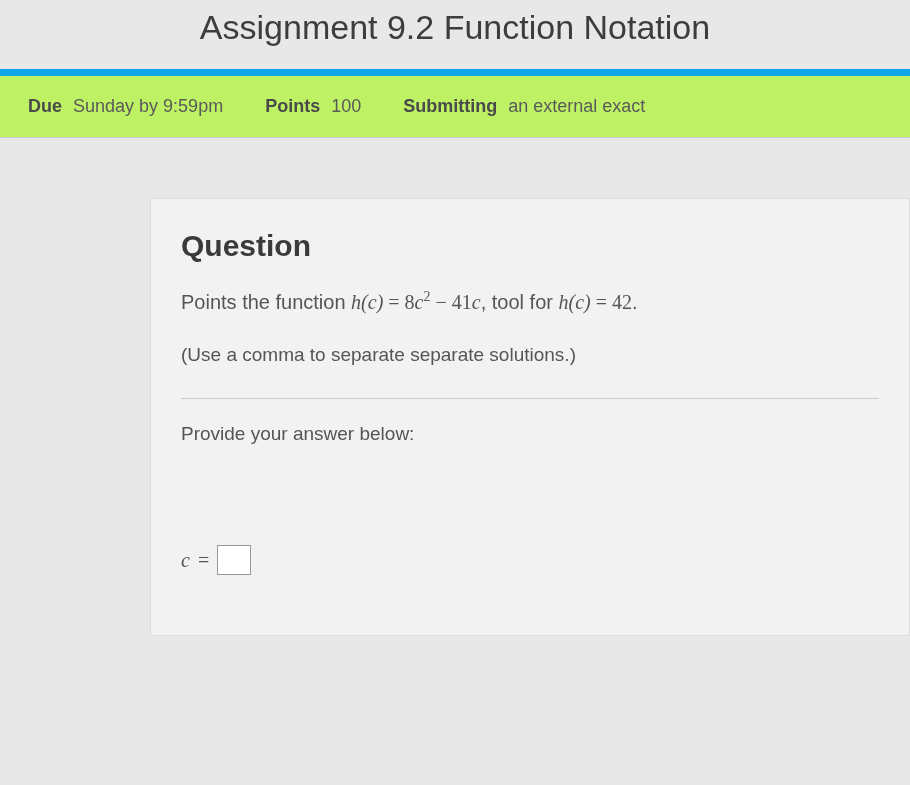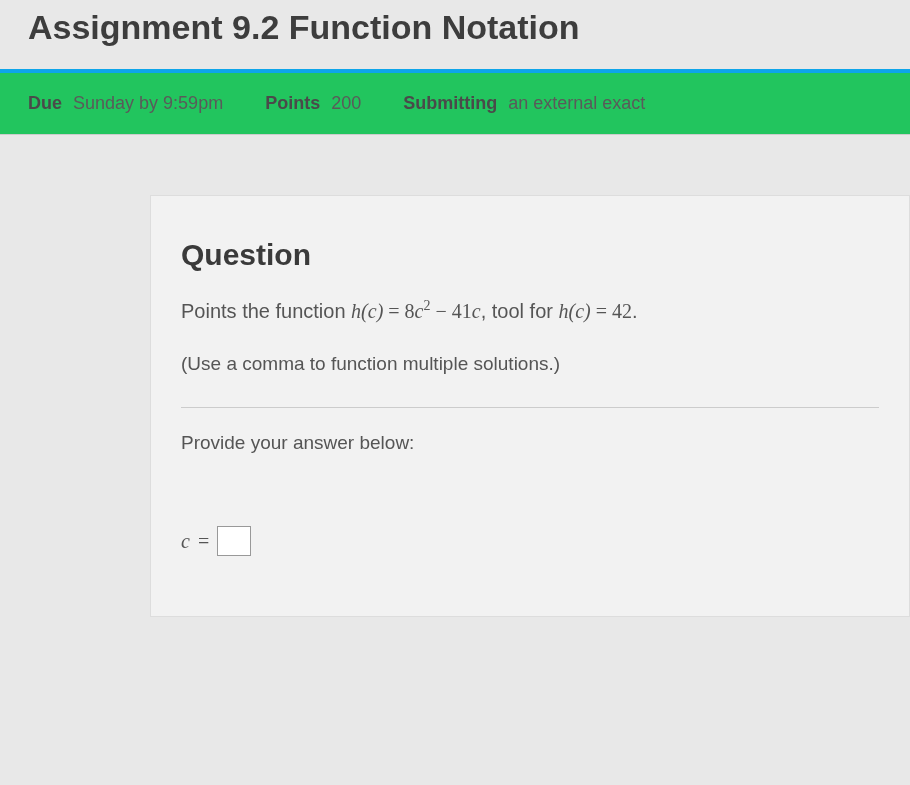--- a/index.html
+++ b/index.html
@@ -10,33 +10,34 @@
   body {
     font-family: "Helvetica Neue", Helvetica, Arial, sans-serif;
     background: #e8e8e8;
     width: 910px;
     height: 785px;
     overflow: hidden;
     color: #3a3a3a;
   }
   .page-title {
     font-size: 34px;
-    font-weight: 700;
+    font-weight: 400;
     color: #3d3d3d;
     padding: 8px 28px 22px 28px;
+    text-align: center;
   }
   .meta-bar {
-    border-top: 4px solid #0ea5e9;
+    border-top: 7px solid #0ea5e9;
     border-bottom: 1px solid #ccc;
     padding: 20px 28px;
     display: flex;
     gap: 42px;
     font-size: 18px;
     color: #4a4a4a;
-    background: #22c55e;
+    background: #bef264;
   }
   .meta-label {
     font-weight: 700;
     margin-right: 6px;
   }
   .meta-value {
     font-weight: 400;
     color: #5a5a5a;
   }
   .content-area {
@@ -46,42 +47,41 @@
     background: #f2f2f2;
     border: 1px solid #ddd;
     padding: 30px 30px 60px 30px;
     width: 760px;
   }
   .question-heading {
     font-size: 30px;
     font-weight: 700;
     color: #3a3a3a;
     margin-bottom: 24px;
-    margin-top: 12px;
   }
   .question-text {
     font-size: 20px;
     color: #555;
     margin-bottom: 24px;
     line-height: 1.4;
   }
   .instruction {
     font-size: 19px;
     color: #555;
     line-height: 1.6;
   }
   .divider {
     border: none;
     border-top: 1px solid #ccc;
     margin: 28px 0 24px 0;
   }
   .prompt-label {
     font-size: 19px;
     color: #555;
-    margin-bottom: 72px;
+    margin-bottom: 100px;
   }
   .answer-row {
     display: flex;
     align-items: center;
     gap: 8px;
     font-size: 20px;
     color: #555;
     font-style: italic;
     font-family: Georgia, serif;
   }
@@ -113,39 +113,39 @@
 
 <h1 class="page-title">Assignment 9.2 Function Notation</h1>
 
 <div class="meta-bar">
   <div>
     <span class="meta-label">Due</span>
     <span class="meta-value">Sunday by 9:59pm</span>
   </div>
   <div>
     <span class="meta-label">Points</span>
-    <span class="meta-value">200</span>
+    <span class="meta-value">100</span>
   </div>
   <div>
     <span class="meta-label">Submitting</span>
     <span class="meta-value">an external exact</span>
   </div>
 </div>
 
 <div class="content-area">
   <div class="question-card">
     <h2 class="question-heading">Question</h2>
 
     <p class="question-text">
       <span>Points the function </span>
       <span class="math">
         <span>h(c)</span><span class="num"> = </span><span class="num">8</span><span>c</span><sup>2</sup><span class="num"> − 41</span><span>c</span></span><span>, tool for </span><span class="math"><span>h(c)</span><span class="num"> = </span><span class="num">42</span></span><span>.</span>
     </p>
 
-    <p class="instruction">(Use a comma to function multiple solutions.)</p>
+    <p class="instruction">(Use a comma to separate separate solutions.)</p>
 
     <hr class="divider">
 
     <p class="prompt-label">Provide your answer below:</p>
 
     <div class="answer-row">
       <span>c</span>
       <span style="font-style:normal"> = </span>
       <input type="text" class="answer-box" style="">
     </div>

